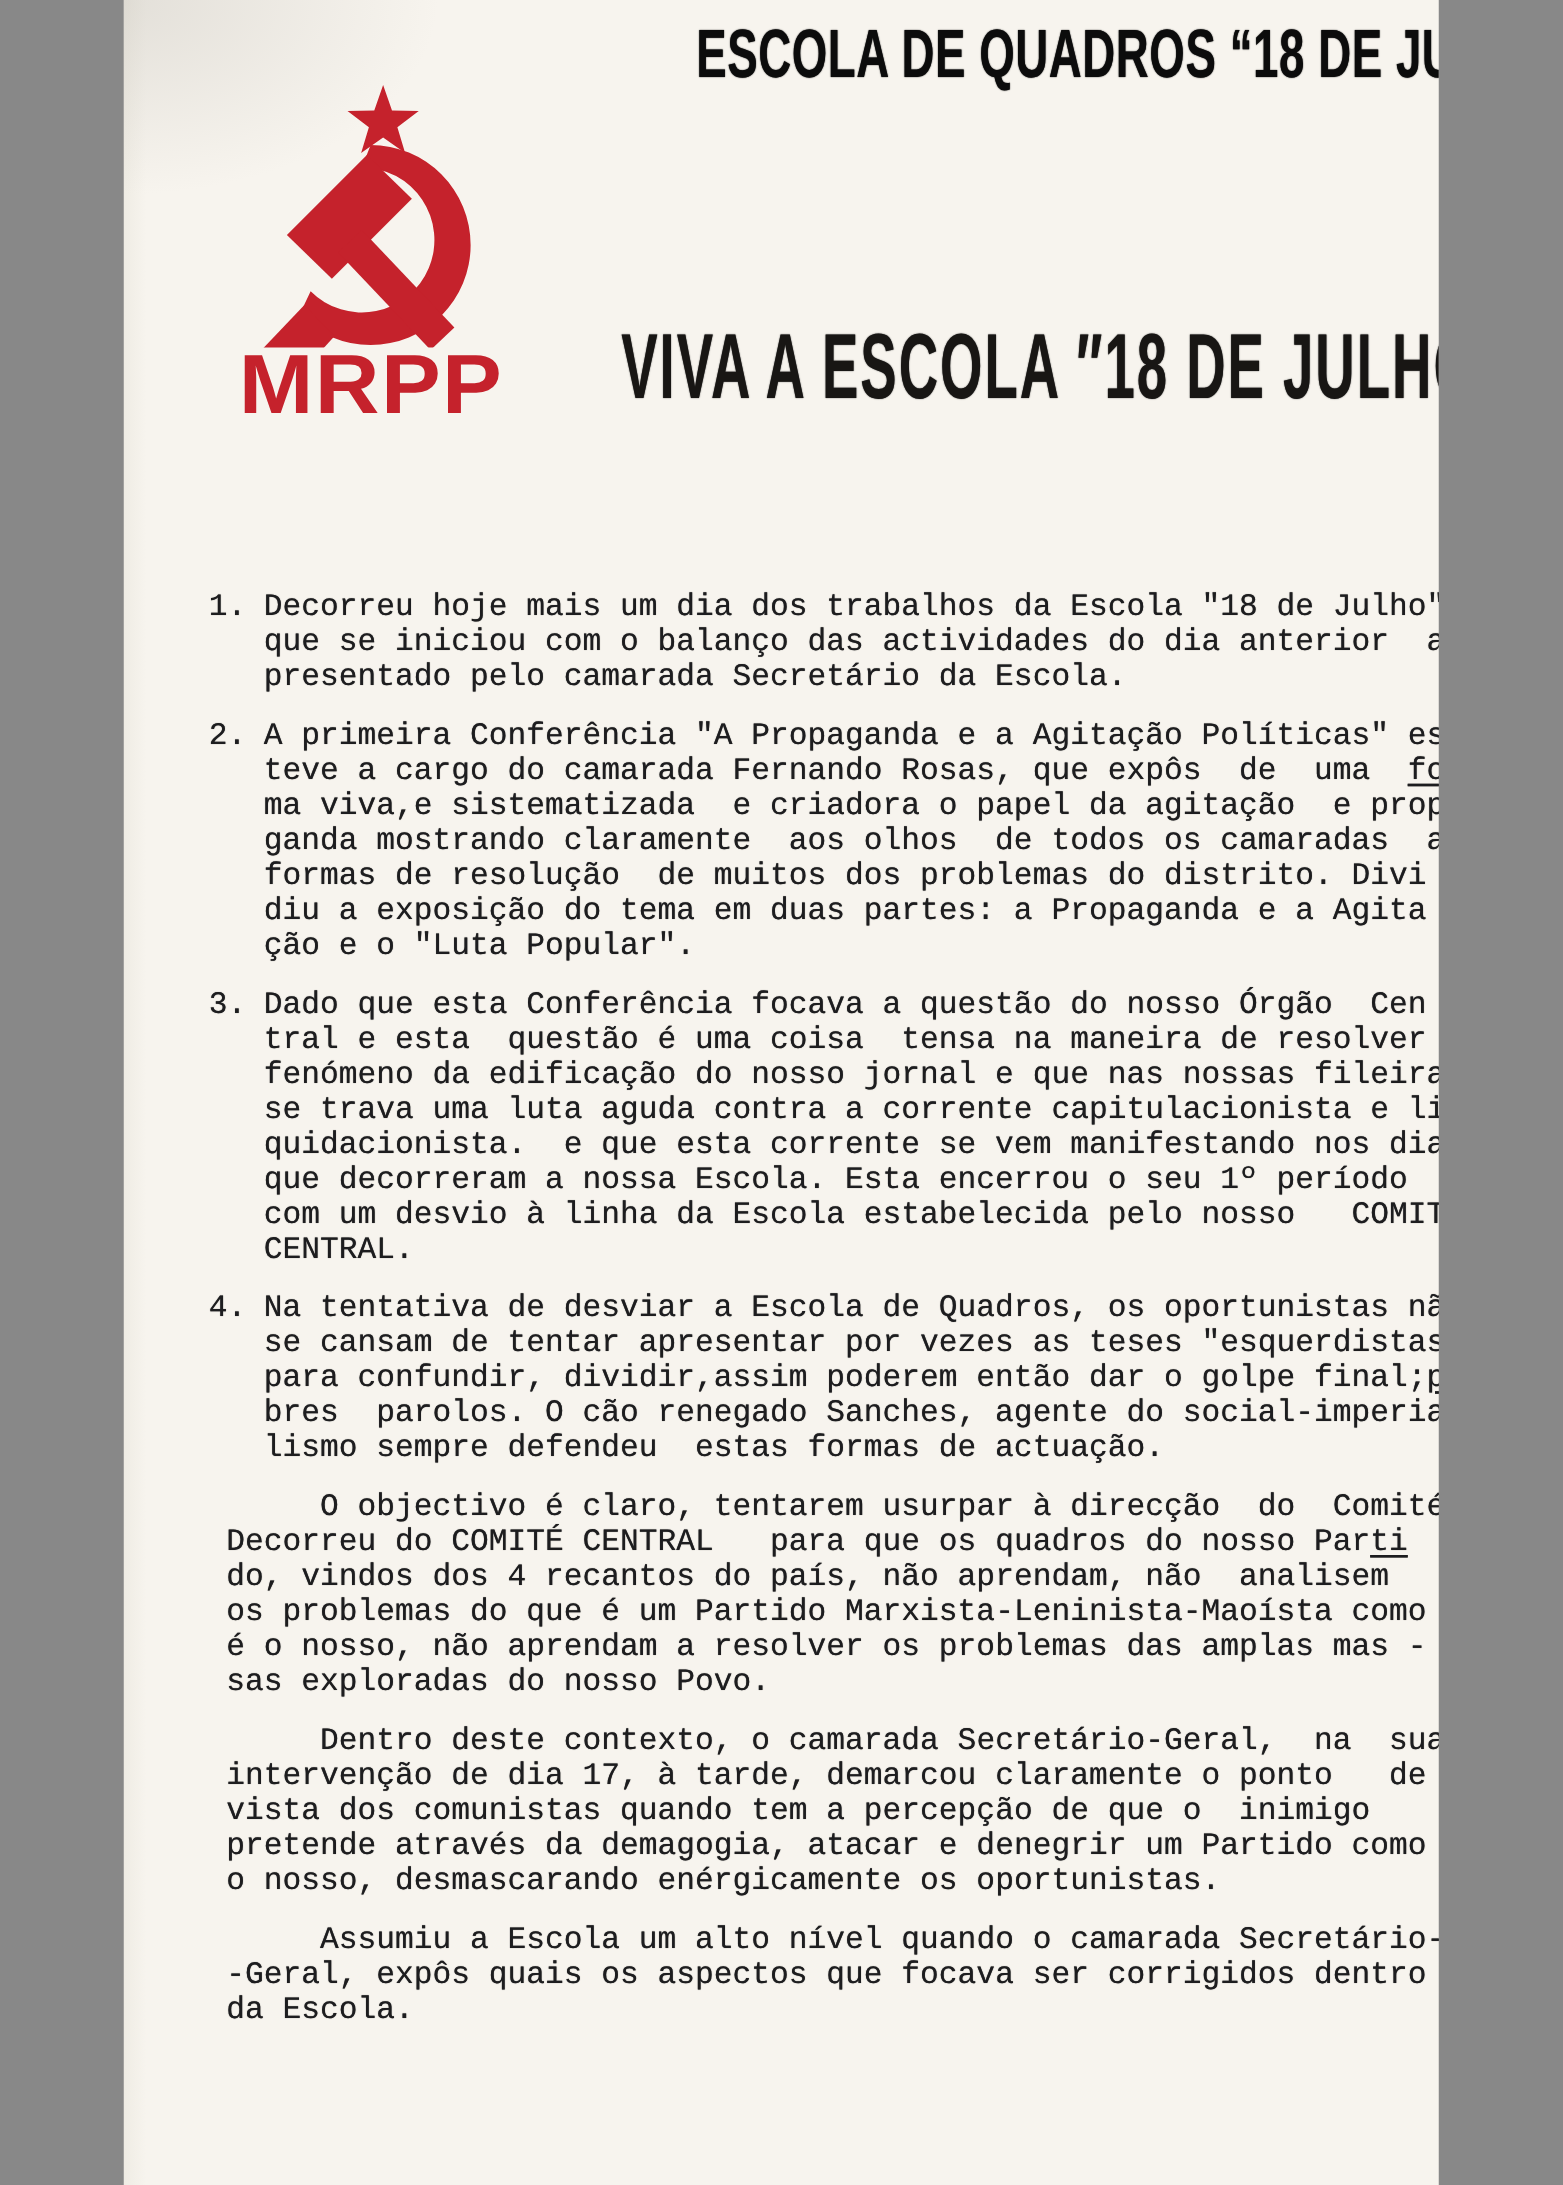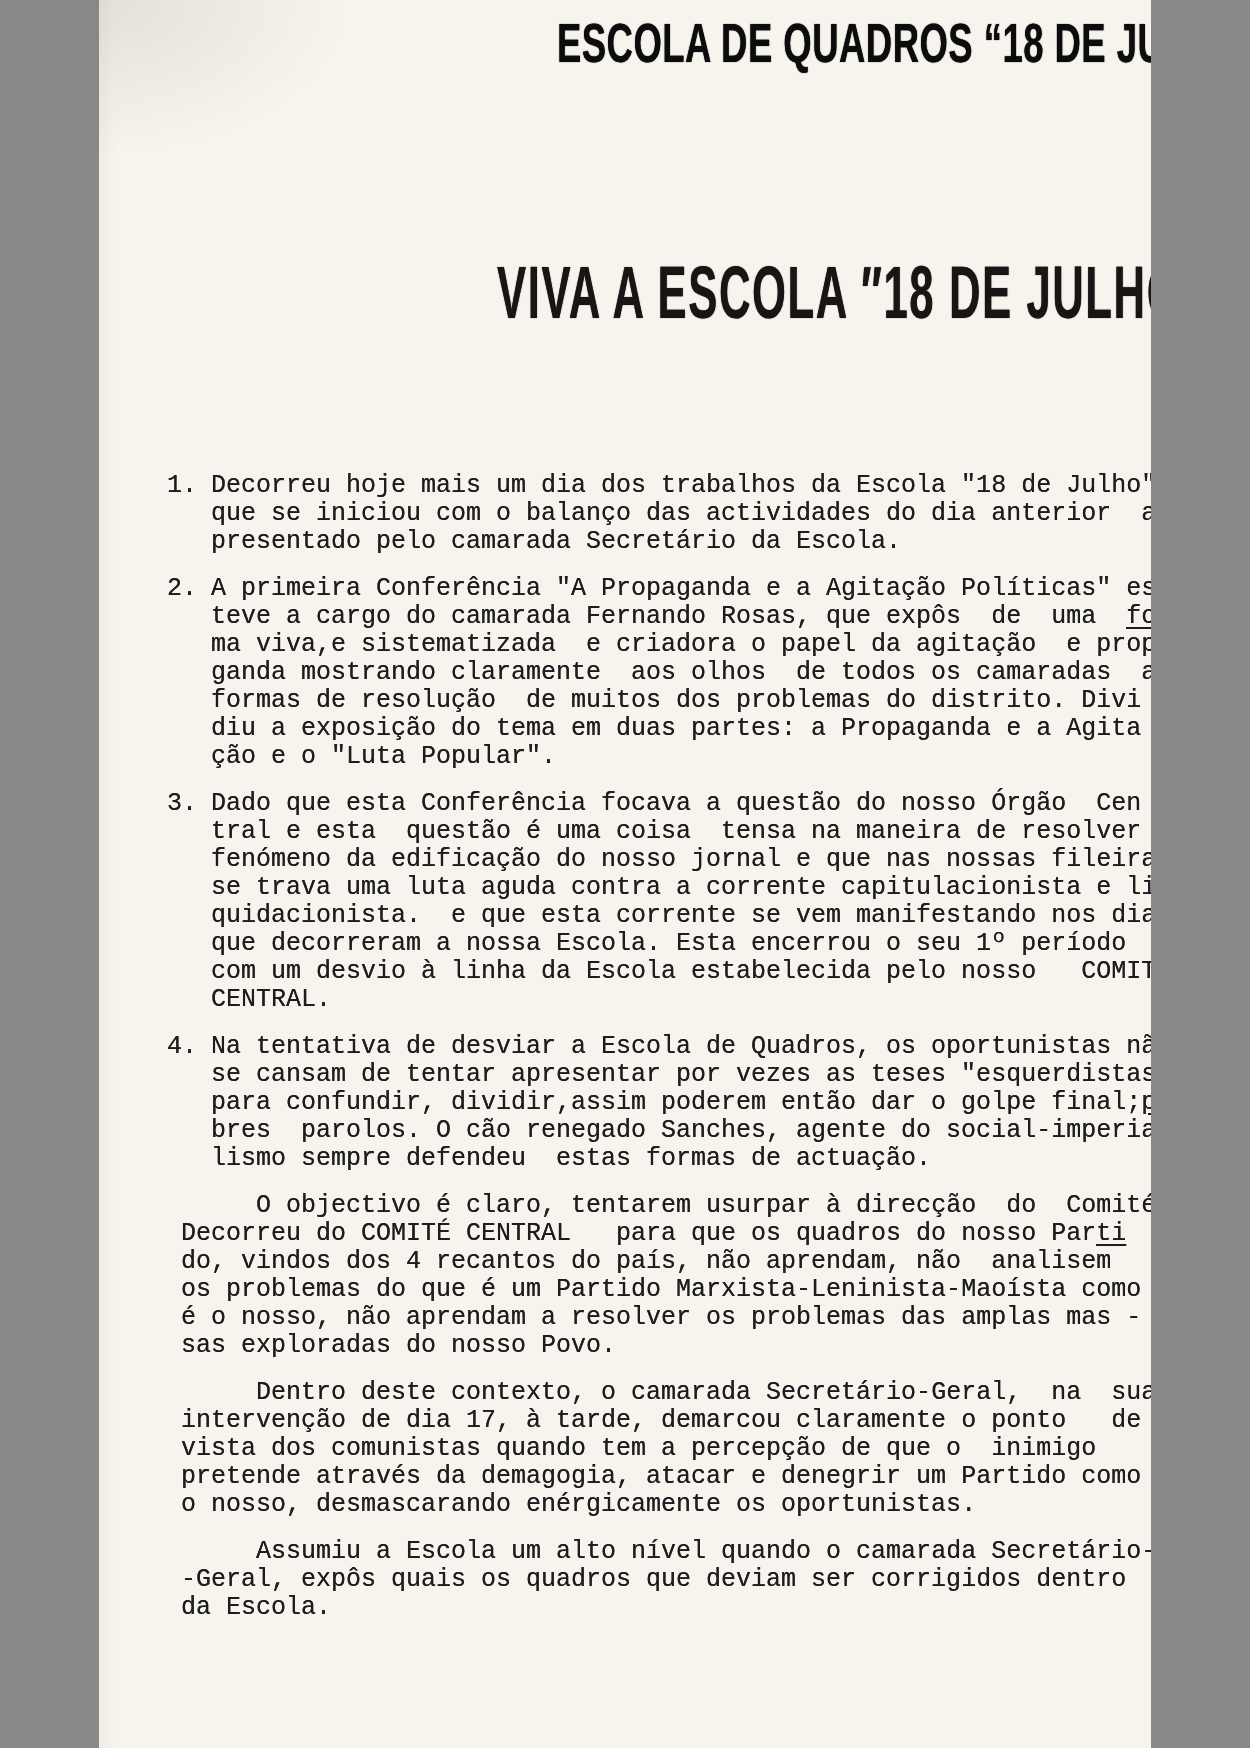--- a/index.html
+++ b/index.html
@@ -53,20 +53,43 @@
   .block.cont{margin-left:14px;}
   .u{text-decoration:underline;text-underline-offset:4px;}
 </style>
 </head>
 <body>
 
 <div class="page">
 
   <div class="top-headline">ESCOLA DE QUADROS “18 DE JULHO”</div>
 
+  <div class="logo">
+    <svg width="228" height="212" viewBox="0 0 215 212" xmlns="http://www.w3.org/2000/svg">
+      <g fill="#c5222c">
+
+        <polygon points="115,2 122.1,22.3 143.5,22.7 126.4,35.7 132.6,56.3 115,44 97.4,56.3 103.6,35.7 86.5,22.7 107.9,22.3"></polygon>
+
+        <path d="M 105,50
+                 A 80,80 0 0 1 185,130
+                 A 80,80 0 0 1 105,210
+                 A 80,80 0 0 1 48,186
+                 L 57,167
+                 A 58,58 0 1 0 98,68
+                 Z"></path>
+
+        <path d="M 52,178 L 12,220 L 38,245 L 76,203 Z"></path>
+
+        <path d="M 38,122 L 102,58 L 138,93 L 74,157 Z"></path>
+
+        <path d="M 98,118 L 172,196 L 153,214 L 79,136 Z"></path>
+      </g>
+    </svg>
+    <div class="wordmark">MRPP</div>
+  </div>
 
   <div class="main-headline">VIVA A ESCOLA ″18 DE JULHO´</div>
 
   <div class="doc-body" id="doc-body">
       <div class="block numbered">
         <span class="num">1.</span>
         <div class="ptext"><span>Decorreu hoje mais um dia dos trabalhos da Escola "18 de Julho",
 que se iniciou com o balanço das actividades do dia anterior  a-
 presentado pelo camarada Secretário da Escola.</span></div>
       </div>
@@ -109,18 +132,18 @@
       </div>
       <div class="block cont">
         <div class="ptext"><span>     Dentro deste contexto, o camarada Secretário-Geral,  na  sua
 intervenção de dia 17, à tarde, demarcou claramente o ponto   de
 vista dos comunistas quando tem a percepção de que o  inimigo
 pretende através da demagogia, atacar e denegrir um Partido como
 o nosso, desmascarando enérgicamente os oportunistas.</span></div>
       </div>
       <div class="block cont">
         <div class="ptext"><span>     Assumiu a Escola um alto nível quando o camarada Secretário-
--Geral, expôs quais os quadros que deviam ser corrigidos dentro
+-Geral, expôs quais os aspectos que focava ser corrigidos dentro
 da Escola.</span></div>
       </div>
     </div>
 
 </div>
 
 </body></html>

